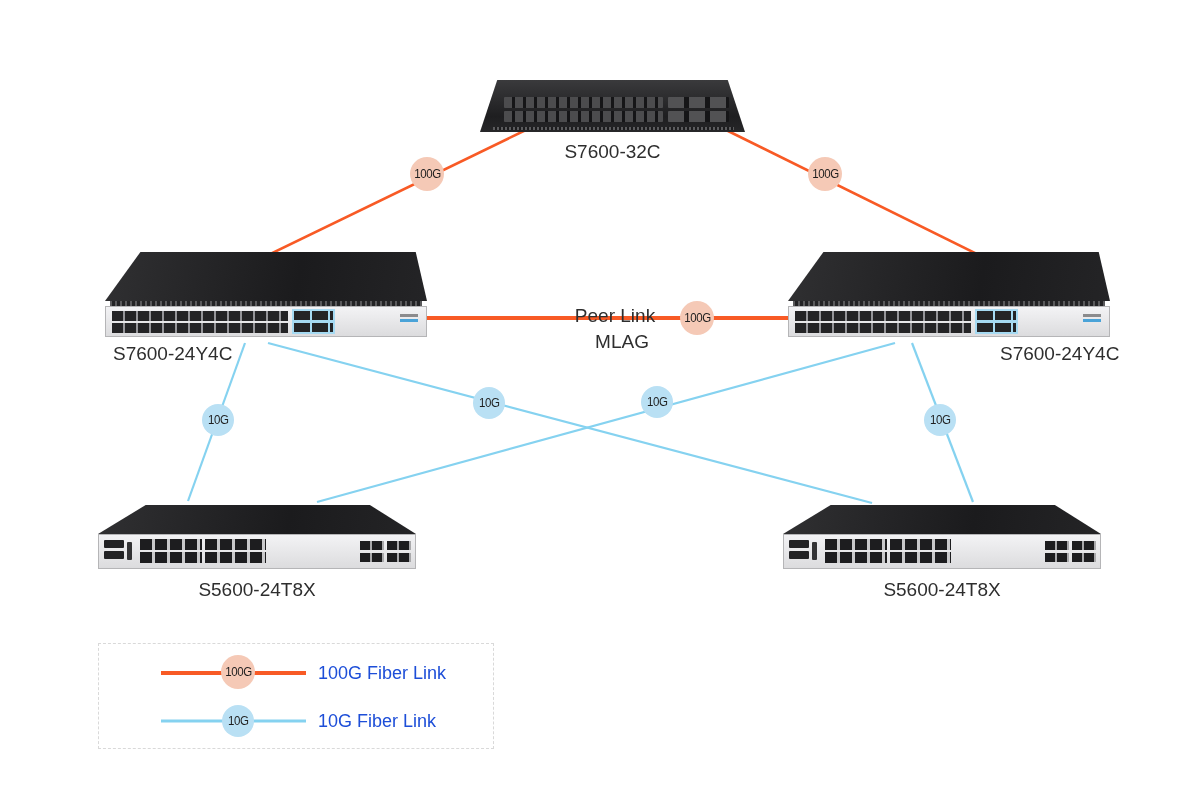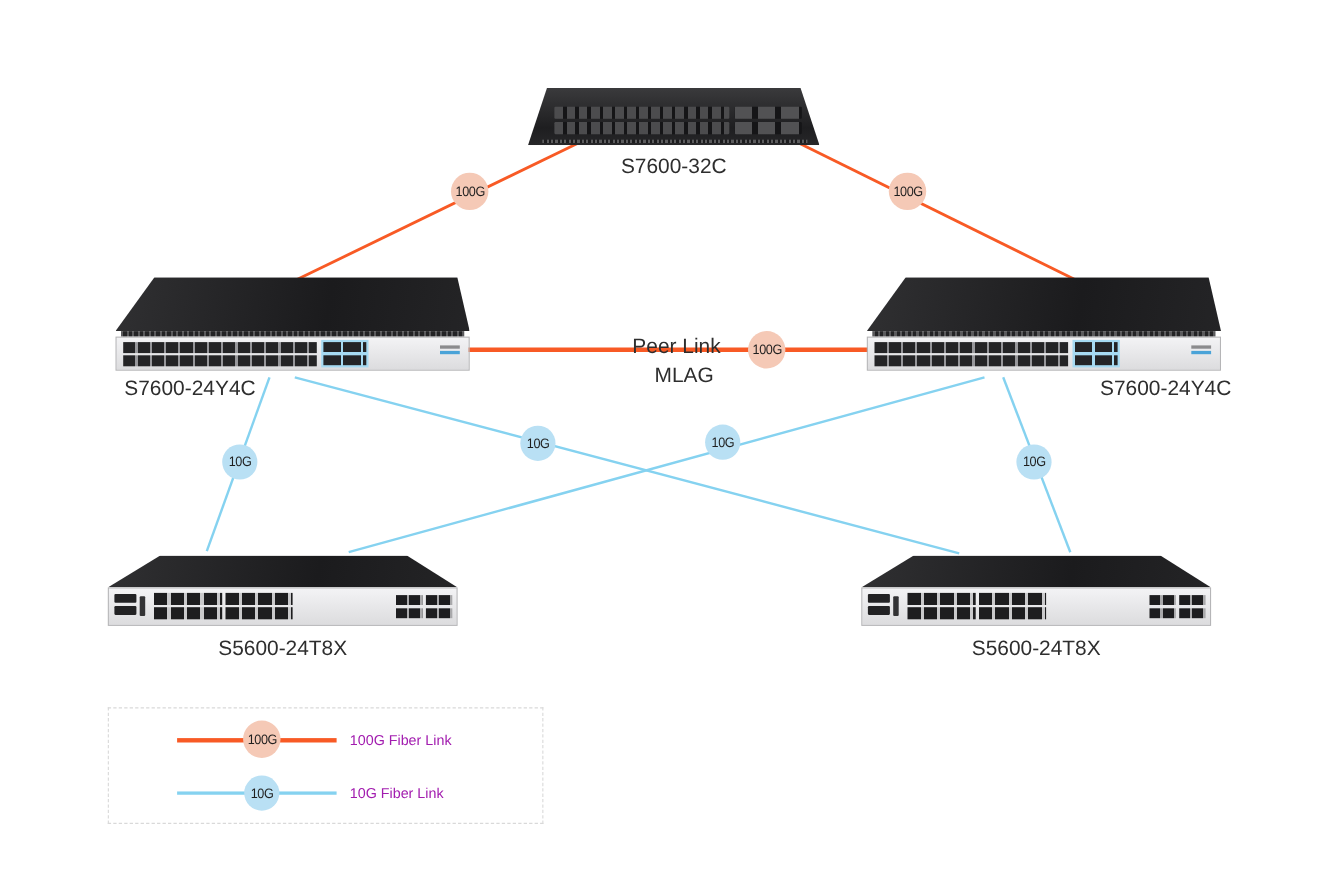--- a/index.html
+++ b/index.html
@@ -62,21 +62,21 @@
   .acc .sfp8{position:absolute;top:6px;width:7.8%;}
   .acc .sfp8 .row{background:repeating-linear-gradient(90deg,#1d1d1f 0 10px,#a9a9ab 10px 12px);height:9px;}
 
   
   .legend{position:absolute;left:98px;top:643px;width:394px;height:104px;border:1px dashed #d9d9d9;background:#fff;z-index:2;}
   .legend-row{position:absolute;left:0;width:100%;height:34px;}
   .legend-line{position:absolute;left:62px;width:145px;top:50%;transform:translateY(-50%);}
   .legend-line.orange{height:4px;background:var(--link-100g,#f85a25);}
   .legend-line.blue{height:3px;background:var(--link-10g,#85d2f0);}
   .legend .badge{position:absolute;}
-  .legend-label{position:absolute;left:219px;top:50%;transform:translateY(-50%);font-size:13px;color:#a21caf;}
+  .legend-label{position:absolute;left:219px;top:50%;transform:translateY(-50%);font-size:18px;color:#1d4ed8;}
 </style>
 </head>
 <body>
 
 <div class="stage">
 
   <svg class="links" width="1200" height="800">
     <line class="l100" x1="530" y1="128" x2="262" y2="258" stroke-width="2.6"></line>
     <line class="l100" x1="722" y1="128" x2="985" y2="258" stroke-width="2.6"></line>
     <line class="l100" x1="424" y1="318" x2="792" y2="318" stroke-width="4"></line>

